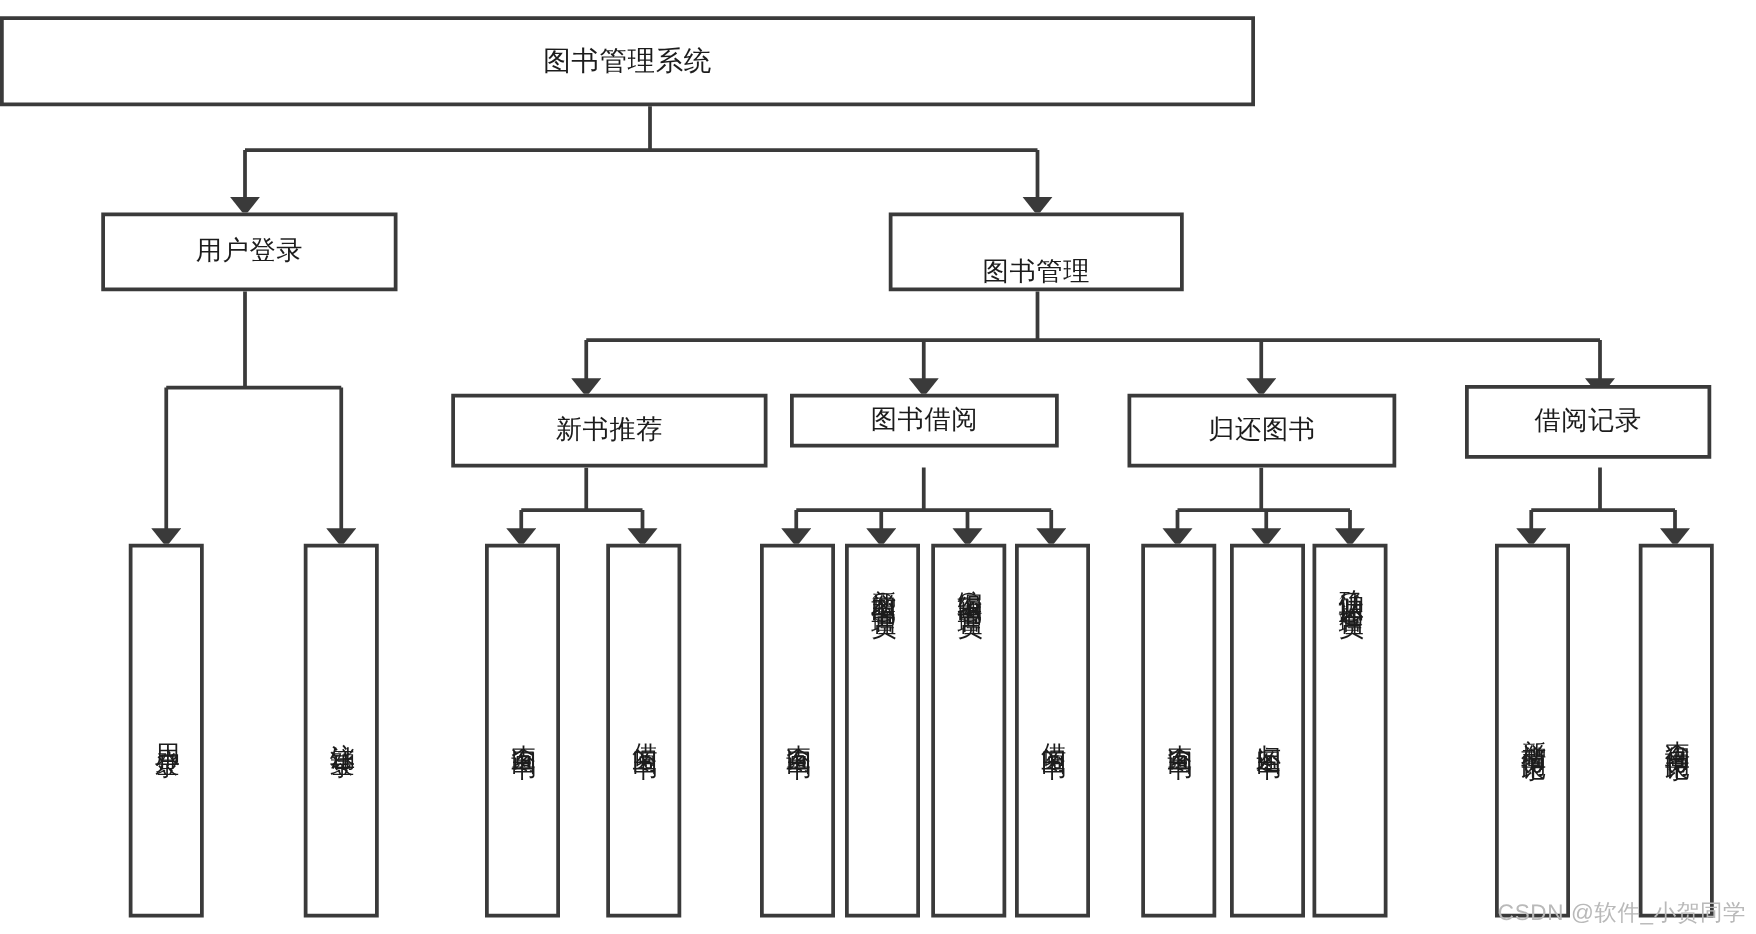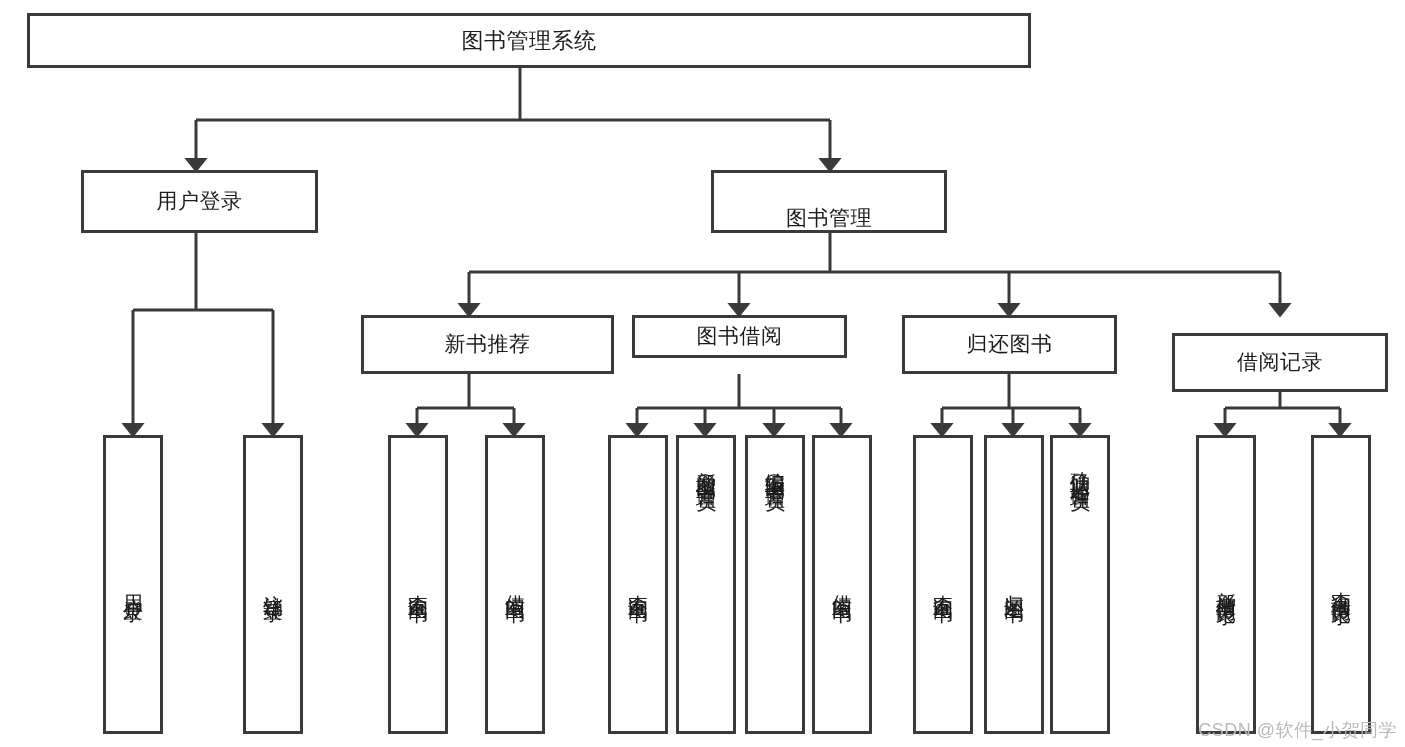--- a/index.html
+++ b/index.html
@@ -126,41 +126,41 @@
     <path class="lk" d="M942,408 L942,427" marker-end="url(#ah)"></path>
     <path class="lk" d="M1013,408 L1013,427" marker-end="url(#ah)"></path>
     <path class="lk" d="M1080,408 L1080,427" marker-end="url(#ah)"></path>
 
     <path class="lk" d="M1280,374 L1280,408"></path>
     <path class="lk" d="M1225,408 L1340,408"></path>
     <path class="lk" d="M1225,408 L1225,427" marker-end="url(#ah)"></path>
     <path class="lk" d="M1340,408 L1340,427" marker-end="url(#ah)"></path>
   </svg>
 
-  <div class="node horiz root" style="left:27px; top:13px; width:1004px; height:55px;">
+  <div class="node horiz root" style="left:0; top:13px; width:1004px; height:72px;">
     <span class="label">图书管理系统</span>
   </div>
 
   <div class="node horiz" style="left:81px; top:170px; width:237px; height:63px;">
     <span class="label">用户登录</span>
   </div>
   <div class="node horiz" style="left:711px; top:170px; width:236px; height:63px;align-items:flex-end;">
     <span class="label">图书管理</span>
   </div>
 
   <div class="node horiz" style="left:361px; top:315px; width:253px; height:59px;">
     <span class="label">新书推荐</span>
   </div>
   <div class="node horiz" style="left:632px; top:315px; width:215px; height:43px;">
     <span class="label">图书借阅</span>
   </div>
   <div class="node horiz" style="left:902px; top:315px; width:215px; height:59px;">
     <span class="label">归还图书</span>
   </div>
-  <div class="node horiz" style="left:1172px; top:333px; width:216px; height:59px;">
+  <div class="node horiz" style="left:1172px; top:308px; width:197px; height:59px;">
     <span class="label">借阅记录</span>
   </div>
 
   <div class="node vert mid" style="left:103px; top:435px; width:60px; height:299px;">
     <span class="label">用户登录</span>
   </div>
   <div class="node vert mid" style="left:243px; top:435px; width:60px; height:299px;">
     <span class="label">注销登录</span>
   </div>
 

